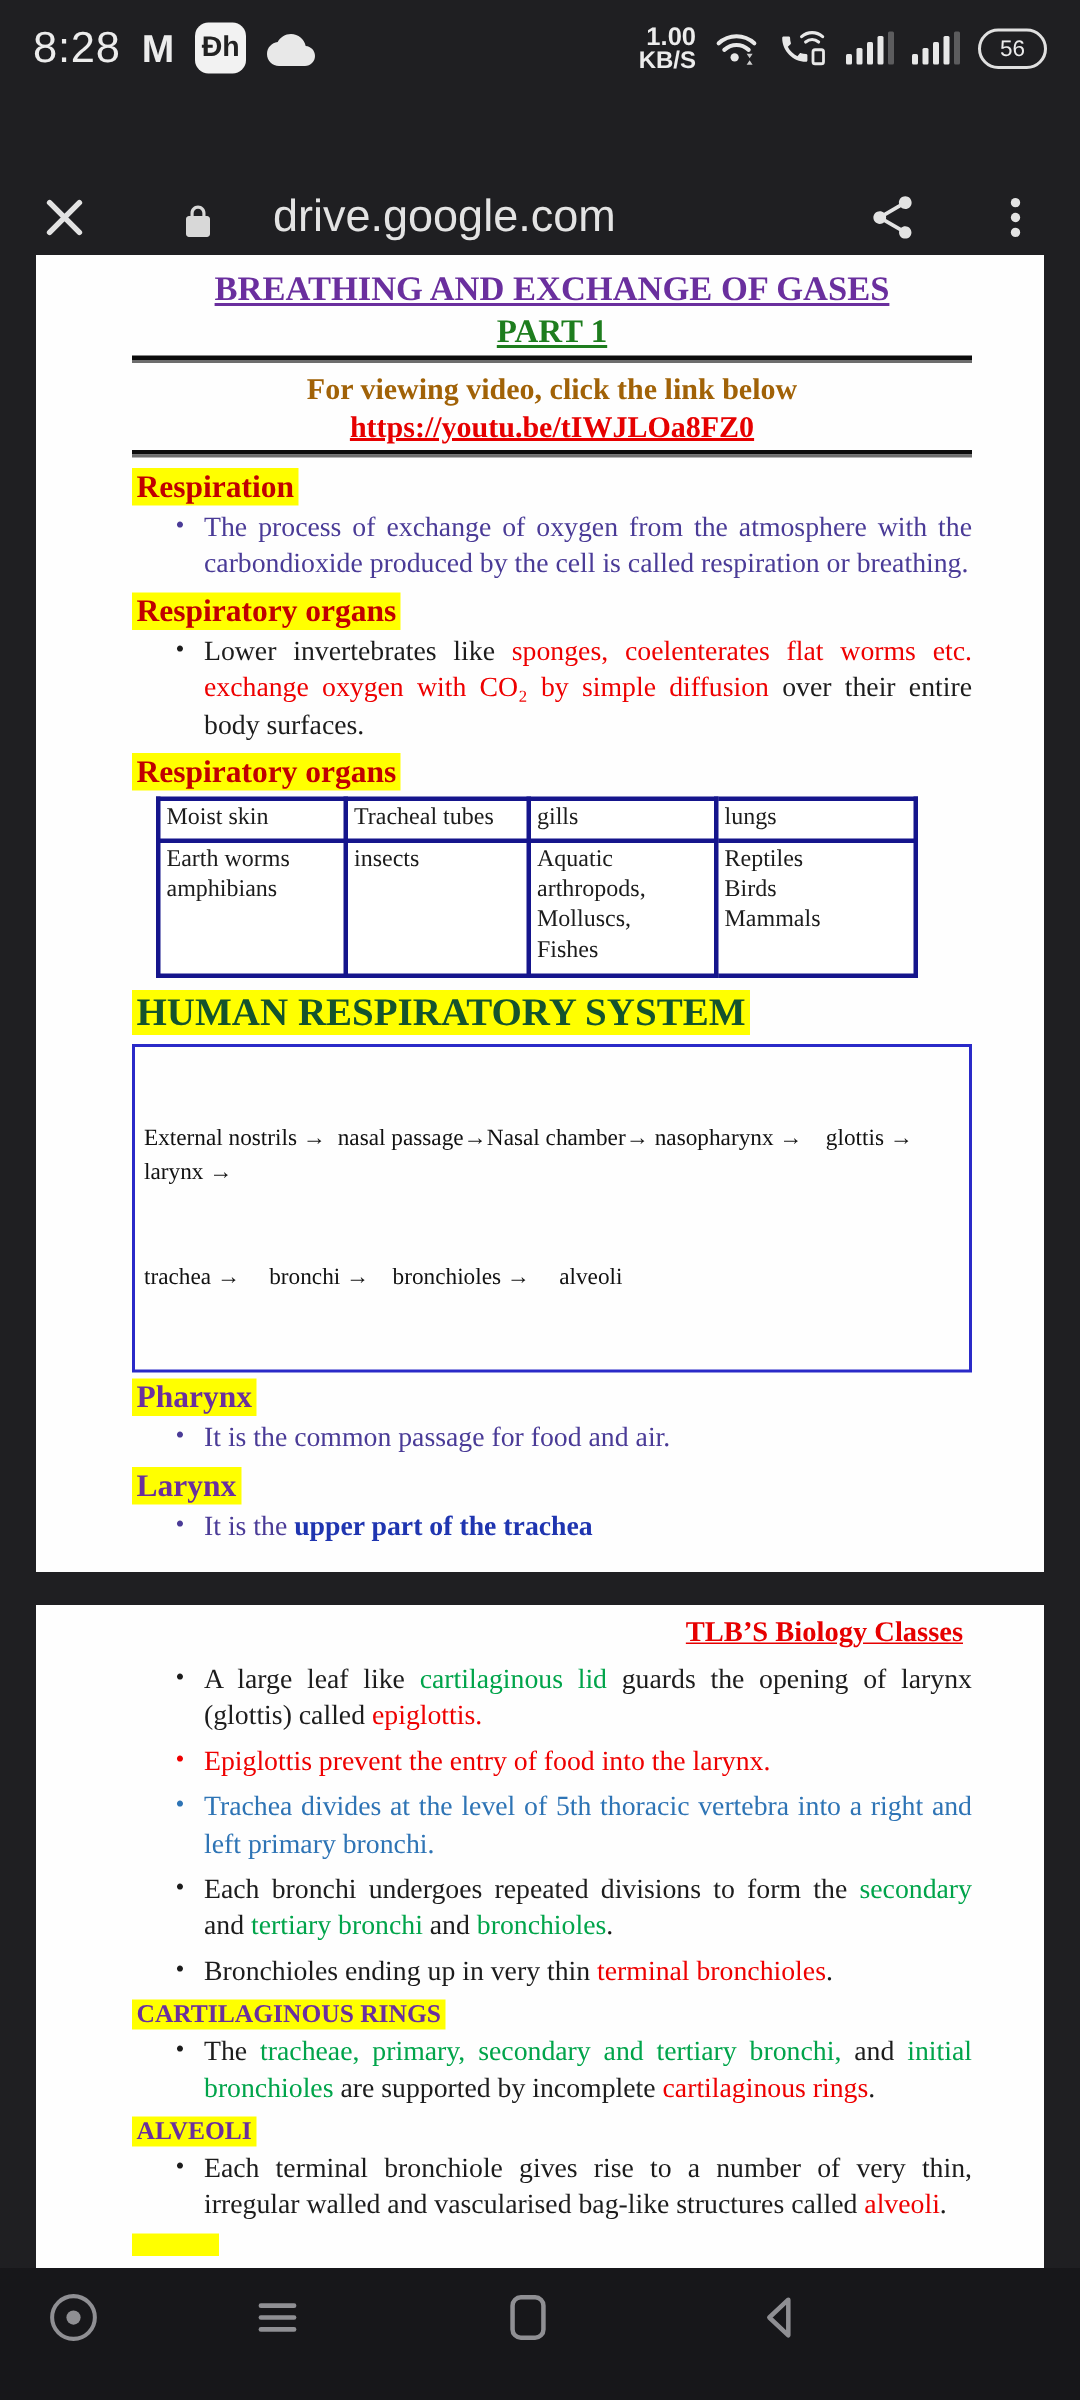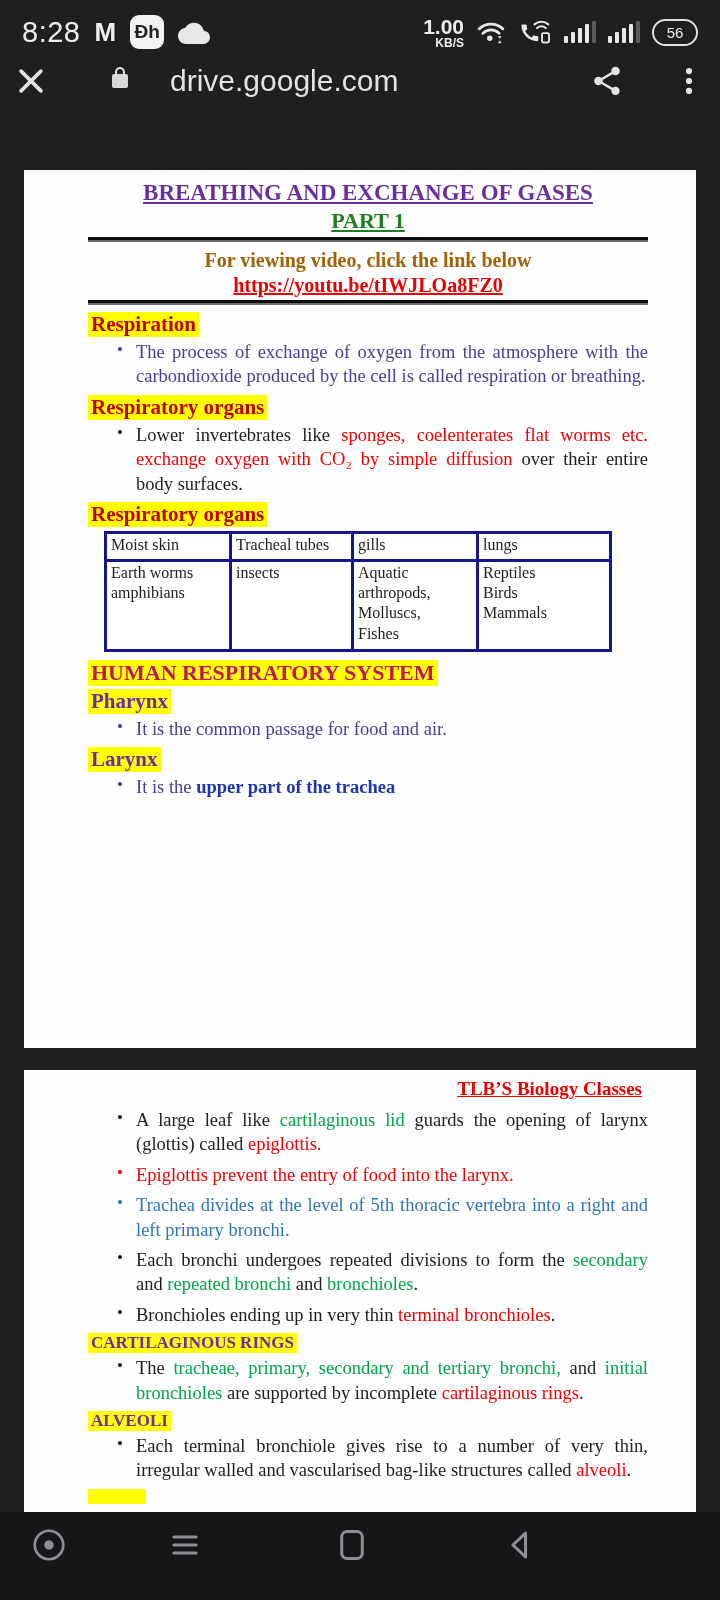--- a/index.html
+++ b/index.html
@@ -9,29 +9,29 @@
 
   
   .status-bar { height:64px; display:flex; align-items:center; padding:0 22px; color:#ececec; }
   .sb-left { display:flex; align-items:center; gap:14px; }
   .sb-time { font-size:29px; letter-spacing:.5px; }
   .sb-m { font-size:26px; font-weight:bold; }
   .sb-dh { width:34px; height:34px; background:#f2f2f2; color:#222; border-radius:9px;
            font-size:19px; font-weight:bold; display:flex; align-items:center; justify-content:center; }
   .sb-right { margin-left:auto; display:flex; align-items:center; gap:12px; }
   .sb-speed { text-align:right; line-height:1; font-weight:bold; }
-  .sb-speed .l1 { font-size:21px; } .sb-speed .l2 { font-size:12px; }
+  .sb-speed .l1 { font-size:17px; } .sb-speed .l2 { font-size:16px; }
   .bars { display:flex; align-items:flex-end; gap:3px; height:22px; }
   .bars i { display:block; width:4px; background:#e8e8e8; border-radius:1px; }
   .bars i.dim { background:#5c5c5e; }
   .battery { min-width:46px; height:27px; border:2.5px solid #e0e0e0; border-radius:14px;
              display:flex; align-items:center; justify-content:center; font-size:15px; color:#ececec;text-align:center; }
 
   
-  .url-bar { height:98px; display:flex; align-items:flex-start; padding:0 14px; gap:34px; }
+  .url-bar { height:98px; display:flex; align-items:flex-end; padding:0 26px; gap:34px; }
   .url-text { font-size:30px; color:#e3e3e3; margin-left:4px; }
   .url-spacer { flex:1; }
   .icon-btn { display:flex; align-items:center; justify-content:center; }
 
   
   .viewport { height:1350px; padding-top:8px; background:#1f1f22; }
   .page { background:#fefefe; margin:0 24px; font-family:"Liberation Serif","DejaVu Serif",serif; color:#1c1c1c; overflow:hidden; }
   .page1 { height:878px; padding:10px 48px 16px 64px; }
   .page-gap { height:22px; }
   .page2 { height:442px; padding:6px 48px 0 64px; }
@@ -39,21 +39,21 @@
   .doc-title { text-align:center; font-size:23px; font-weight:bold; color:#6a2f9e; text-decoration:underline; margin-bottom:2px; }
   .doc-subtitle { text-align:center; font-size:22px; font-weight:bold; color:#1e7d1e; text-decoration:underline; margin-bottom:3px; }
   .dline { height:3px; border-top:3px solid #0c0c0c; border-bottom:2px solid #6d6d6d; margin:3px 0 7px 0; }
   .video-note { text-align:center; font-size:20px; font-weight:bold; color:#a16207; }
   .video-link { display:block; text-align:center; font-size:20px; font-weight:bold; color:#e60000; text-decoration:underline; margin:2px 0 3px 0; }
 
   .hwrap { margin:3px 0 3px 0; }
   .hl { display:inline-block; background:#ffff00; padding:0 3px; font-weight:bold; }
   .h-red .hl { color:#c00000; font-size:21px; }
   .h-purple .hl { color:#6a2f9e; font-size:21px; }
-  .h-big .hl { color:#be185d; font-size:22px; }
+  .h-big .hl { color:#14532d; font-size:26px; }
   .h-small .hl { color:#6a2f9e; font-size:17px; }
 
   .bullet { display:flex; margin:2px 0 6px 0; }
   .dot { flex:0 0 16px; margin-left:24px; margin-right:8px; font-size:17px; text-align:center; }
   .btxt { flex:1; font-size:18.5px; line-height:1.32; text-align:justify; }
 
   .c-black { color:#1c1c1c; }
   .c-red { color:#ee0000; }
   .c-indigo { color:#4a3b97; }
   .c-steel { color:#2e74b5; }
@@ -205,20 +205,24 @@
 Fishes</td>
           <td>Reptiles
 Birds
 Mammals</td>
         </tr>
       </tbody>
         </table>
 
       <div class="hwrap h-big" style="margin-top:6px"><span class="hl">HUMAN RESPIRATORY SYSTEM</span></div>
 
+      <div class="flow-box">
+        <div>External nostrils →  nasal passage→Nasal chamber→ nasopharynx →    glottis →   larynx →</div>
+        <div>trachea →     bronchi →    bronchioles →     alveoli</div>
+      </div>
 
       <div class="hwrap h-purple" style=""><span class="hl">Pharynx</span></div>
       <div class="bullet">
         <span class="dot c-indigo">•</span>
         <span class="btxt"><span class="c-indigo">It is  the common passage for food and air.</span></span>
       </div>
 
       <div class="hwrap h-purple"><span class="hl">Larynx</span></div>
       <div class="bullet">
         <span class="dot c-indigo">•</span>
@@ -240,21 +244,21 @@
         <span class="dot c-red">•</span>
         <span class="btxt"><span class="c-red">Epiglottis prevent the entry of food into the larynx.</span></span>
       </div>
 
       <div class="bullet">
         <span class="dot c-steel">•</span>
         <span class="btxt"><span class="c-steel">Trachea divides at the level of 5th thoracic vertebra into a right and left primary bronchi.</span></span>
       </div>
       <div class="bullet">
         <span class="dot c-black">•</span>
-        <span class="btxt"><span class="c-black">Each bronchi undergoes repeated divisions to form the </span><span class="c-green">secondary </span><span class="c-black">and </span><span class="c-green">repeated bronchi </span><span class="c-black">and </span><span class="c-green">bronchioles</span><span class="c-black">.</span></span>
+        <span class="btxt"><span class="c-black">Each bronchi undergoes repeated divisions to form the </span><span class="c-green">secondary </span><span class="c-black">and </span><span class="c-green">tertiary bronchi </span><span class="c-black">and </span><span class="c-green">bronchioles</span><span class="c-black">.</span></span>
       </div>
       <div class="bullet">
         <span class="dot c-black">•</span>
         <span class="btxt"><span class="c-black">Bronchioles ending up in very thin </span><span class="c-red">terminal bronchioles</span><span class="c-black">.</span></span>
       </div>
 
       <div class="hwrap h-small"><span class="hl">CARTILAGINOUS RINGS</span></div>
       <div class="bullet">
         <span class="dot c-black">•</span>
         <span class="btxt"><span class="c-black">The </span><span class="c-green">tracheae, primary, secondary and tertiary bronchi, </span><span class="c-black">and </span><span class="c-green">initial bronchioles </span><span class="c-black">are supported by incomplete </span><span class="c-red">cartilaginous rings</span><span class="c-black">.</span></span>

